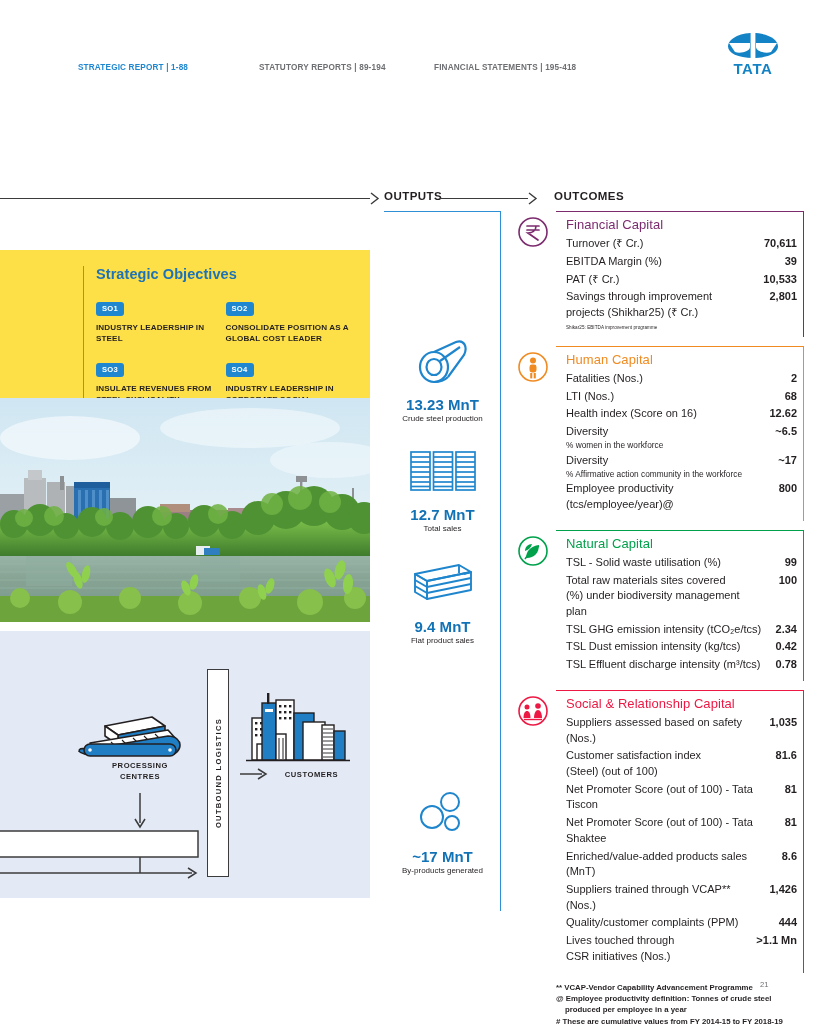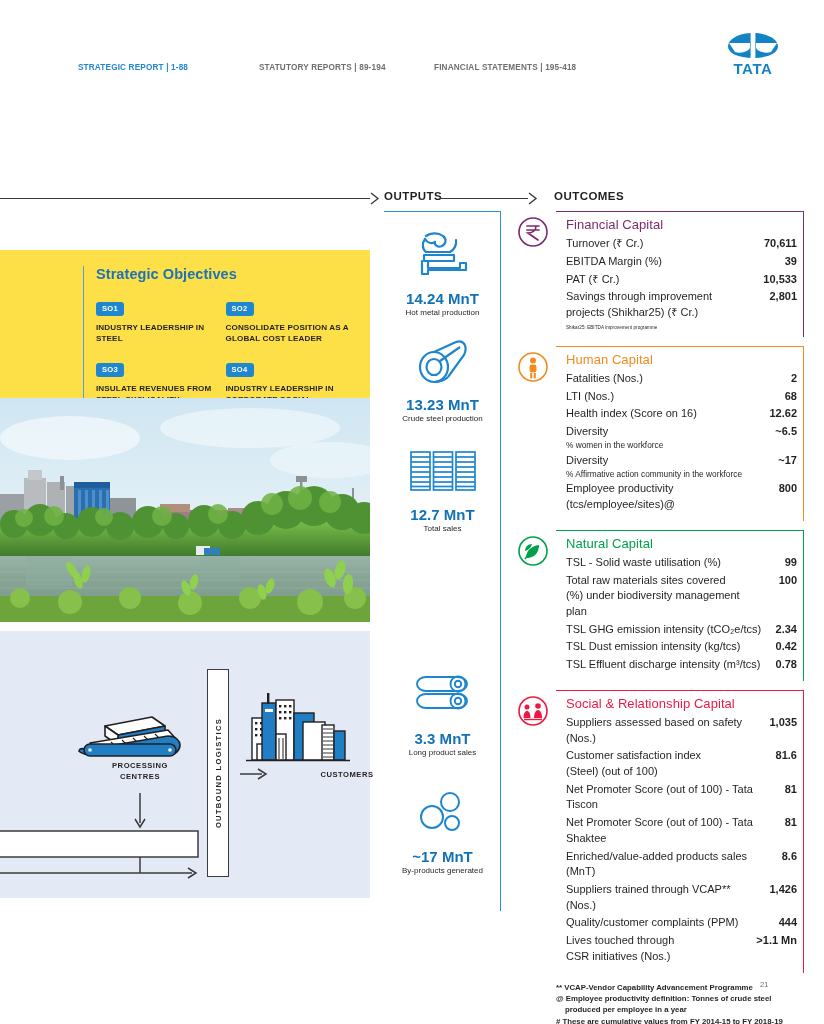--- a/index.html
+++ b/index.html
@@ -58,21 +58,21 @@
 
   .left-bottom{ position:absolute; left:0; top:631px; width:370px; height:267px;
                 background:#e3eaf6; }
 
   
   .flow{ position:absolute; left:0; top:0; width:370px; height:267px; }
   .flow svg{ display:block; }
   .flow-lbl{ position:absolute; font-size:7.6px; font-weight:bold; letter-spacing:.07em;
              color:#231f20; text-align:center; line-height:1.4; }
   .flow-lbl.proc{ left:98px; top:130px; width:84px; }
-  .flow-lbl.cust{ left:268px; top:139px; width:70px; text-align:center;margin-left:44px; }
+  .flow-lbl.cust{ left:268px; top:139px; width:70px; text-align:right; }
   .vbar{ position:absolute; left:207px; top:38px; width:22px; height:208px;
          background:#fff; border:1.4px solid #3b3b3d; }
   .vbar span{ position:absolute; left:50%; top:50%;
               transform:translate(-50%,-50%) rotate(-90deg); white-space:nowrap;
               font-size:7.6px; font-weight:bold; letter-spacing:.17em; color:#231f20; }
 
   
   .outputs-col{ position:absolute; left:384px; top:211px; width:117px; height:700px;
                 border-top:1.3px solid #2f8fd4; border-right:1.3px solid #2f8fd4; }
   .op{ position:absolute; left:0; width:117px; text-align:center; }
@@ -366,35 +366,20 @@
   </div>
   <div class="flow-lbl proc">PROCESSING CENTRES</div>
   <div class="vbar">
     <span>OUTBOUND LOGISTICS</span>
   </div>
   <div class="flow-lbl cust">CUSTOMERS</div>
 </div>
 
 <div class="outputs-col">
 
-  <div class="op" style="top:12px">
-    <div class="ic">
-      <svg width="54" height="50" viewBox="0 0 54 50" fill="none" stroke="#1f86cd" stroke-width="2.2" stroke-linejoin="round" stroke-linecap="round">
-        <path d="M10 6 C14 3 22 2 27 6 C31 9 30 14 26 16 C22 18 18 15 19 12"></path>
-        <path d="M19 12 C16 14 11 13 9 9"></path>
-        <path d="M9 9 C6 13 6 19 10 22 L34 22"></path>
-        <path d="M34 22 C38 20 41 15 40 10"></path>
-        <path d="M8 25 L38 25 L38 31 L8 31 Z"></path>
-        <path d="M12 31 L12 38 L44 38 L44 33 L50 33 L50 40 L12 40 L12 44"></path>
-        <path d="M12 44 L6 44 L6 31"></path>
-      </svg>
-    </div>
-    <div class="val">14.24 MnT</div>
-    <div class="lbl">Hot metal production</div>
-  </div>
 
   <div class="op" style="top:118px">
     <div class="ic">
       <svg width="58" height="50" viewBox="0 0 58 50" fill="none" stroke="#1f86cd" stroke-width="2.2">
         <ellipse cx="20" cy="31" rx="14" ry="15"></ellipse>
         <ellipse cx="20" cy="31" rx="7.5" ry="8"></ellipse>
         <path d="M20 16 L42 6 C50 3 54 11 50 19 L34 41"></path>
         <path d="M34 41 C30 45 24 46 20 46"></path>
         <path d="M26 25 L46 11"></path>
       </svg>
@@ -435,35 +420,38 @@
           <line x1="47" y1="29" x2="66" y2="29"></line>
             <line x1="47" y1="34" x2="66" y2="34"></line>
           <line x1="47" y1="38.5" x2="66" y2="38.5"></line>
         </g>
       </svg>
     </div>
     <div class="val">12.7 MnT</div>
     <div class="lbl">Total sales</div>
   </div>
 
-
-  <div class="op" style="top:452px">
+  <div class="op" style="top:340px">
     <div class="ic">
-      <svg width="62" height="44" viewBox="0 0 62 44" fill="none" stroke="#1f86cd" stroke-width="1.9">
-        <path d="M14 4 L46 4 C51 4 55 7 55 11 C55 15 51 18 46 18 L14 18 C9 18 5 15 5 11 C5 7 9 4 14 4 Z"></path>
-        <path d="M14 21 L46 21 C51 21 55 24 55 28 C55 32 51 35 46 35 L14 35 C9 35 5 32 5 28 C5 24 9 21 14 21 Z"></path>
-        <circle cx="46" cy="11" r="7.5"></circle>
-          <circle cx="46" cy="11" r="3.2"></circle>
-        <circle cx="46" cy="28" r="7.5"></circle>
-          <circle cx="46" cy="28" r="3.2"></circle>
-      </svg>
-    </div>
-    <div class="val">3.3 MnT</div>
-    <div class="lbl">Long product sales</div>
-  </div>
+      <svg width="62" height="42" viewBox="0 0 62 42" fill="none" stroke="#1f86cd" stroke-width="1.9" stroke-linejoin="round">
+        <path d="M3 12 L47 3 L59 10 L15 19 Z"></path>
+        <path d="M3 12 L3 30 L15 37 L15 19 Z"></path>
+        <path d="M15 19 L59 10 L59 28 L15 37 Z"></path>
+        <line x1="3" y1="18" x2="15" y2="25"></line>
+          <line x1="15" y1="25" x2="59" y2="16"></line>
+        <line x1="3" y1="24" x2="15" y2="31"></line>
+          <line x1="15" y1="31" x2="59" y2="22"></line>
+        <line x1="47" y1="3" x2="47" y2="11"></line>
+        <line x1="52" y1="12" x2="59" y2="10"></line>
+      </svg>
+    </div>
+    <div class="val">9.4 MnT</div>
+    <div class="lbl">Flat product sales</div>
+  </div>
+
 
   <div class="op" style="top:570px">
     <div class="ic">
       <svg width="50" height="44" viewBox="0 0 50 44" fill="none" stroke="#1f86cd" stroke-width="2">
         <circle cx="32" cy="11" r="9"></circle>
         <circle cx="14" cy="26" r="11"></circle>
         <circle cx="34" cy="32" r="7"></circle>
       </svg>
     </div>
     <div class="val">~17 MnT</div>
@@ -531,21 +519,21 @@
         <div class="k">Diversity</div>
         <div class="v">~6.5</div>
       </div>
       <div class="sub">% women in the workforce</div>
       <div class="row">
         <div class="k">Diversity</div>
         <div class="v">~17</div>
       </div>
       <div class="sub">% Affirmative action community in the workforce</div>
       <div class="row">
-        <div class="k">Employee productivity (tcs/employee/sites)@</div>
+        <div class="k">Employee productivity (tcs/employee/year)@</div>
         <div class="v">800</div>
       </div>
     </div>
   </div>
 
   <div class="cap">
     <div class="cap-ic">
       <svg width="34" height="34" viewBox="0 0 34 34" fill="none" stroke="#00a14b" stroke-width="1.6">
         <circle cx="17" cy="17" r="14"></circle>
         <path d="M10 24 C10 17 15 12 23 11 C23 19 18 24 11 24" fill="#00a14b" stroke="none"></path>

